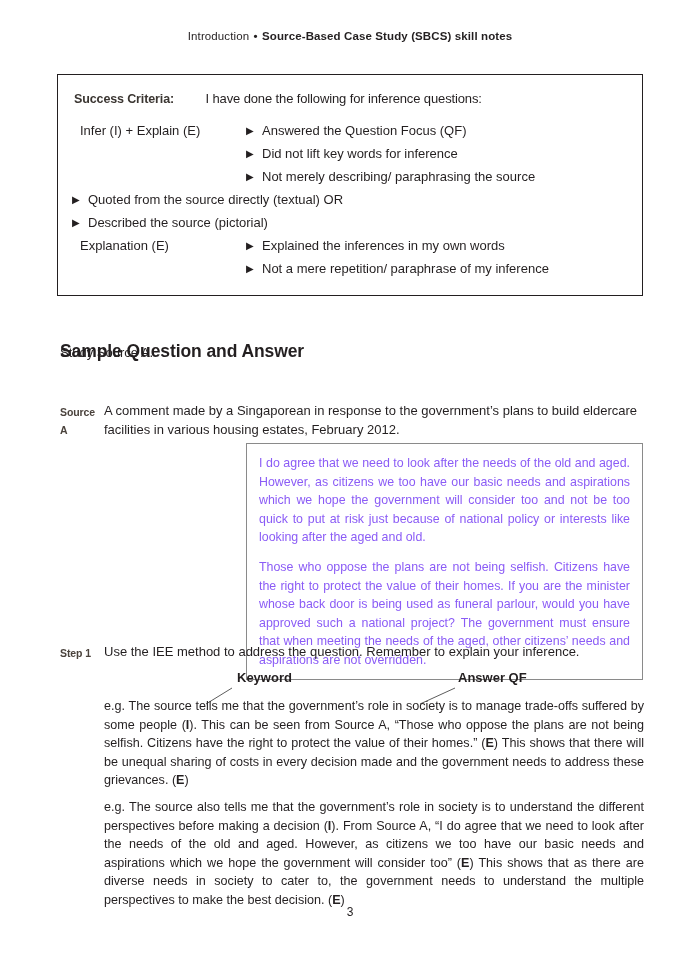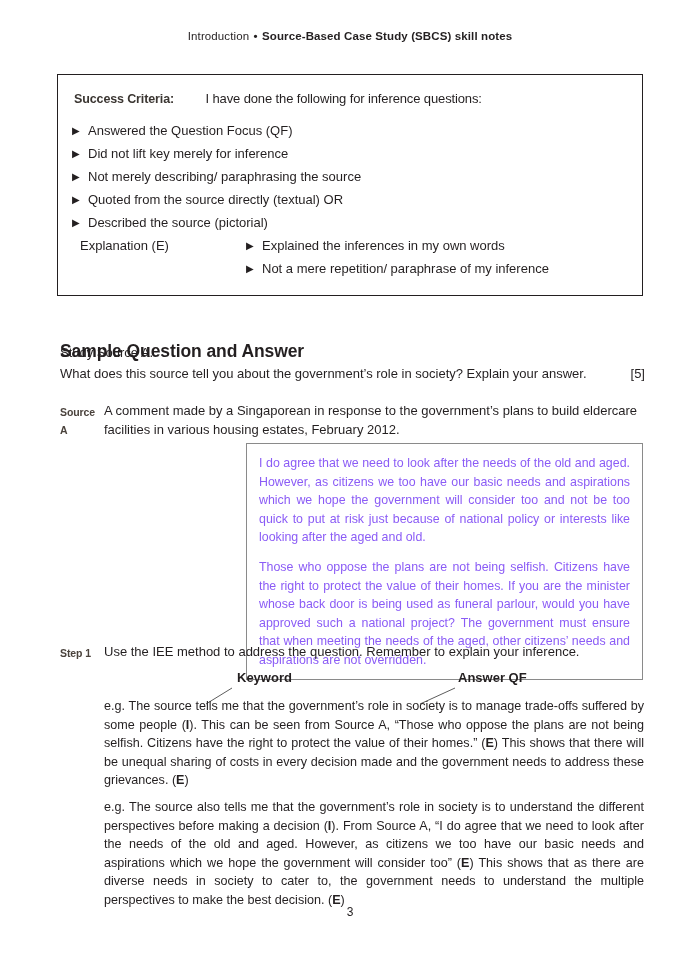--- a/index.html
+++ b/index.html
@@ -246,28 +246,29 @@
     <span class="rh-dot">•</span>
     <span class="rh-title">Source-Based Case Study (SBCS) skill notes</span>
   </div>
 
   <div class="criteria-box">
     <div class="criteria-title">
       <b>Success Criteria:</b><span class="ct-rest"> I have done the following for inference questions:</span>
     </div>
 
     <div class="crit-row">
+      <div class="crit-label">Infer (I) + Explain (E)</div>
       <div class="crit-items">
         <div class="crit-item">
           <span class="tri">▶</span>
           <span class="crit-text">Answered the Question Focus (QF)</span>
         </div>
         <div class="crit-item">
           <span class="tri">▶</span>
-          <span class="crit-text">Did not lift key merely for inference</span>
+          <span class="crit-text">Did not lift key words for inference</span>
         </div>
         <div class="crit-item">
           <span class="tri">▶</span>
           <span class="crit-text">Not merely describing/ paraphrasing the source</span>
         </div>
       </div>
     </div>
 
     <div class="crit-row">
       <div class="crit-items">
@@ -293,24 +294,20 @@
           <span class="tri">▶</span>
           <span class="crit-text">Not a mere repetition/ paraphrase of my inference</span>
         </div>
       </div>
     </div>
   </div>
 
   <div class="section-heading">Sample Question and Answer</div>
 
   <div class="study-line">Study Source A.</div>
-  <div class="question-line">
-    <span>What does this source tell you about the government’s role in society? Explain your answer.</span>
-    <span class="qmark">[5]</span>
-  </div>
 
   <div class="source-attr">
     <div class="side-label">Source A</div>
     <div class="source-attr-text">A comment made by a Singaporean in response to the government’s plans to build eldercare facilities in various housing estates, February 2012.</div>
   </div>
 
   <div class="source-box">
     <p>I do agree that we need to look after the needs of the old and aged. However, as citizens we too have our basic needs and aspirations which we hope the government will consider too and not be too quick to put at risk just because of national policy or interests like looking after the aged and old.</p>
     <p>Those who oppose the plans are not being selfish. Citizens have the right to protect the value of their homes. If you are the minister whose back door is being used as funeral parlour, would you have approved such a national project? The government must ensure that when meeting the needs of the aged, other citizens’ needs and aspirations are not overridden.</p>
   </div>

